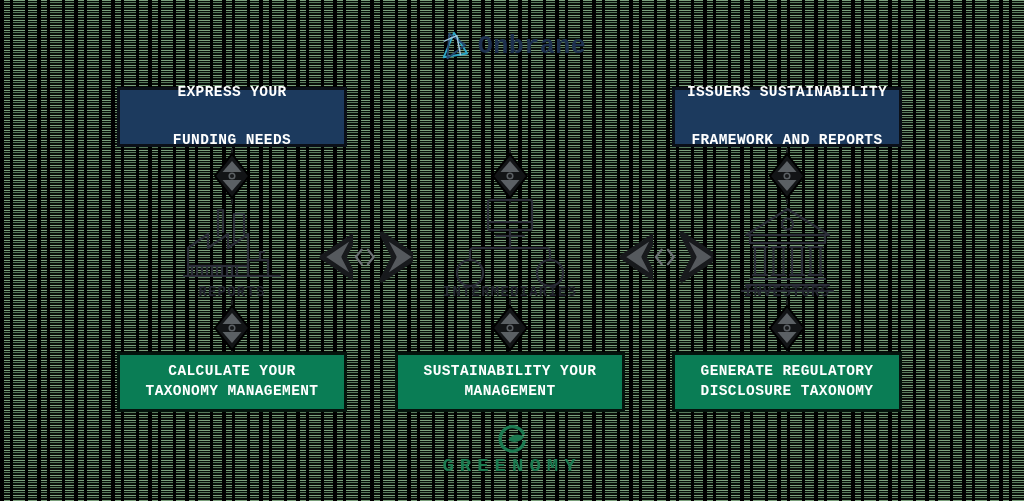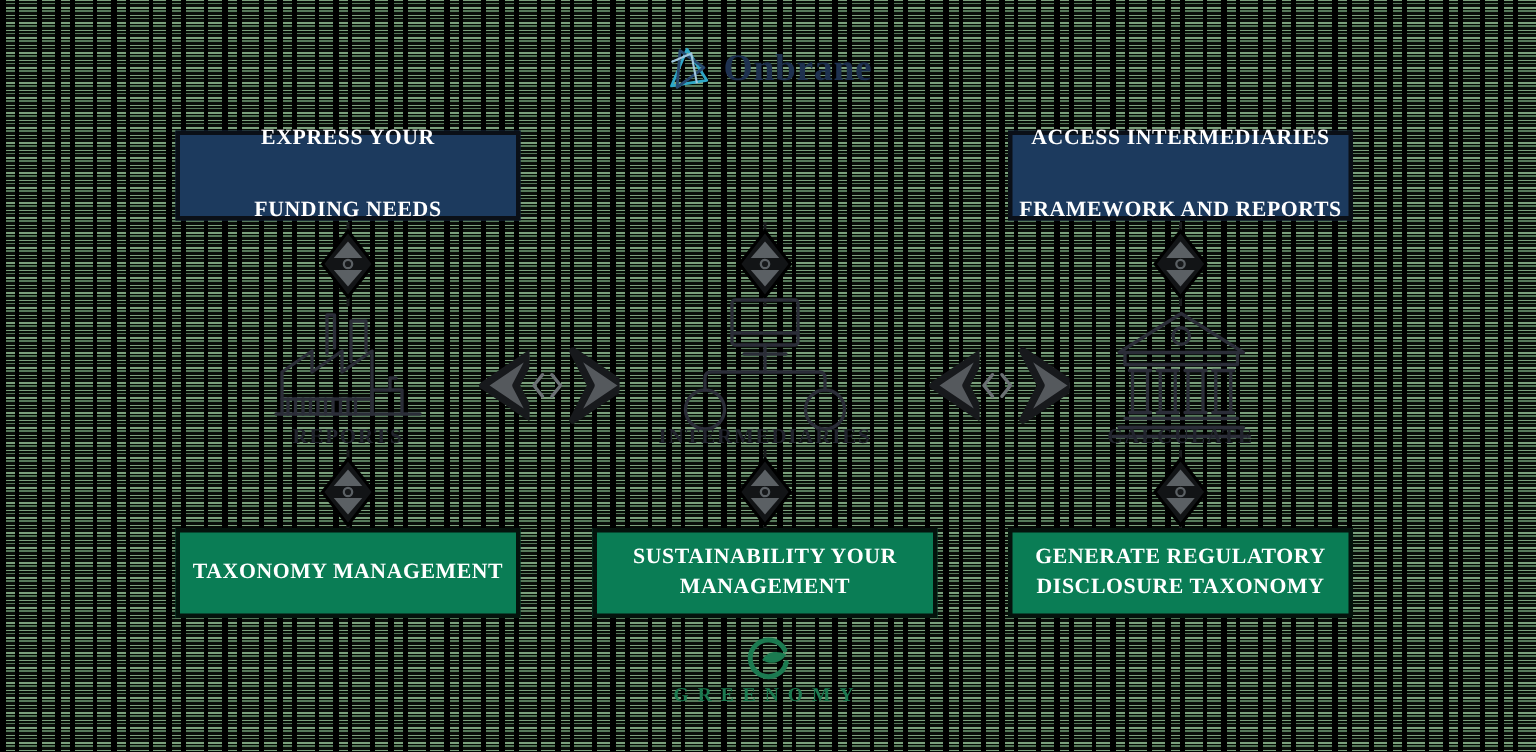--- a/index.html
+++ b/index.html
@@ -1,18 +1,18 @@
 <!DOCTYPE html>
 <html><head>
 <meta charset="utf-8">
 <style>
   html,body{margin:0;padding:0;background:#000;}
   .canvas{
     position:relative;width:1024px;height:501px;overflow:hidden;
-    font-family:Liberation Serif, serif;
+    font-family:Liberation Mono, monospace;
     background-color:#060a06;
     background-image:
       repeating-linear-gradient(90deg,
         #000 0px,#000 4px, transparent 4px,transparent 10px,
         #000 10px,#000 13px, transparent 13px,transparent 25px,
         #000 25px,#000 28px, transparent 28px,transparent 37px),
       repeating-linear-gradient(180deg,
         #7ba17c 0px,#7ba17c 1px,
         #070b07 1px,#070b07 2px,
         #567a5a 2px,#567a5a 3px,
@@ -34,21 +34,21 @@
   .row-top{top:87px;gap:28px;}
   .row-bottom{top:352px;}
   
   .actor{
     width:240px;text-align:center;top:284px;
     font-size:14px;font-weight:bold;letter-spacing:1.2px;color:#22242e;
   }
   
   .brand-bottom-word{
     left:0;right:0;top:455px;text-align:center;
-    font-size:13px;font-weight:bold;letter-spacing:6px;color:#1b7a50;
+    font-size:19px;font-weight:bold;letter-spacing:6px;color:#1b7a50;
   }
   svg{display:block;}
 </style>
 </head>
 <body>
 
 <div class="canvas">
 
   <svg width="0" height="0" style="position:absolute">
     <defs>
@@ -81,21 +81,21 @@
       <path d="M6 12 L20 6 L24 27" stroke="#9fc6dd" stroke-width="1.5" fill="none" stroke-linejoin="round"></path>
     </svg>
     <span class="word">Onbrane</span>
   </div>
 
   <div class="abs pbox blue row-top" style="left:117px">
     <span>EXPRESS YOUR</span>
     <span>FUNDING NEEDS</span>
   </div>
   <div class="abs pbox blue row-top" style="left:672px">
-    <span>ACCESS INTERMEDIARIES</span>
+    <span>ISSUERS SUSTAINABILITY</span>
     <span>FRAMEWORK AND REPORTS</span>
   </div>
 
   <svg class="abs" style="left:210px;top:148px" width="44" height="56">
       <use href="#sym-diamond"></use>
     </svg>
   <svg class="abs" style="left:488px;top:148px" width="44" height="56">
       <use href="#sym-diamond"></use>
     </svg>
   <svg class="abs" style="left:765px;top:148px" width="44" height="56">
@@ -131,21 +131,21 @@
     <path d="M33.5 44 V72 M43.5 44 V72 M31.5 44 H45.5 M31.5 72 H45.5"></path>
     <path d="M52 44 V72 M62 44 V72 M50 44 H64 M50 72 H64"></path>
     <path d="M70.5 44 V72 M80.5 44 V72 M68.5 44 H82.5 M68.5 72 H82.5"></path>
     <path d="M10 76 H85"></path>
     <path d="M6 82 H89"></path>
     <path d="M2 88 H93"></path>
   </svg>
 
   <div class="abs actor" style="left:112px">REPORTS</div>
   <div class="abs actor" style="left:390px">INTERMEDIARIES</div>
-  <div class="abs actor" style="left:667px">CALCULATE</div>
+  <div class="abs actor" style="left:667px">INVESTORS</div>
 
   <div class="abs" style="left:317px;top:229px;width:96px;height:56px;display:flex;align-items:center;justify-content:space-between">
     <svg width="44" height="56">
         <use href="#sym-chev-left"></use>
       </svg>
     <svg width="14" height="32" viewBox="0 0 16 32">
         <use href="#sym-schev-left"></use>
       </svg>
     <svg width="14" height="32" viewBox="0 0 16 32">
         <use href="#sym-schev-right"></use>
@@ -173,20 +173,21 @@
       <use href="#sym-diamond"></use>
     </svg>
   <svg class="abs" style="left:488px;top:300px" width="44" height="56">
       <use href="#sym-diamond"></use>
     </svg>
   <svg class="abs" style="left:765px;top:300px" width="44" height="56">
       <use href="#sym-diamond"></use>
     </svg>
 
   <div class="abs pbox green row-bottom" style="left:117px">
+    <span>CALCULATE YOUR</span>
     <span>TAXONOMY MANAGEMENT</span>
   </div>
   <div class="abs pbox green row-bottom" style="left:395px">
     <span>SUSTAINABILITY YOUR</span>
     <span>MANAGEMENT</span>
   </div>
   <div class="abs pbox green row-bottom" style="left:672px">
     <span>GENERATE REGULATORY</span>
     <span>DISCLOSURE TAXONOMY</span>
   </div>

